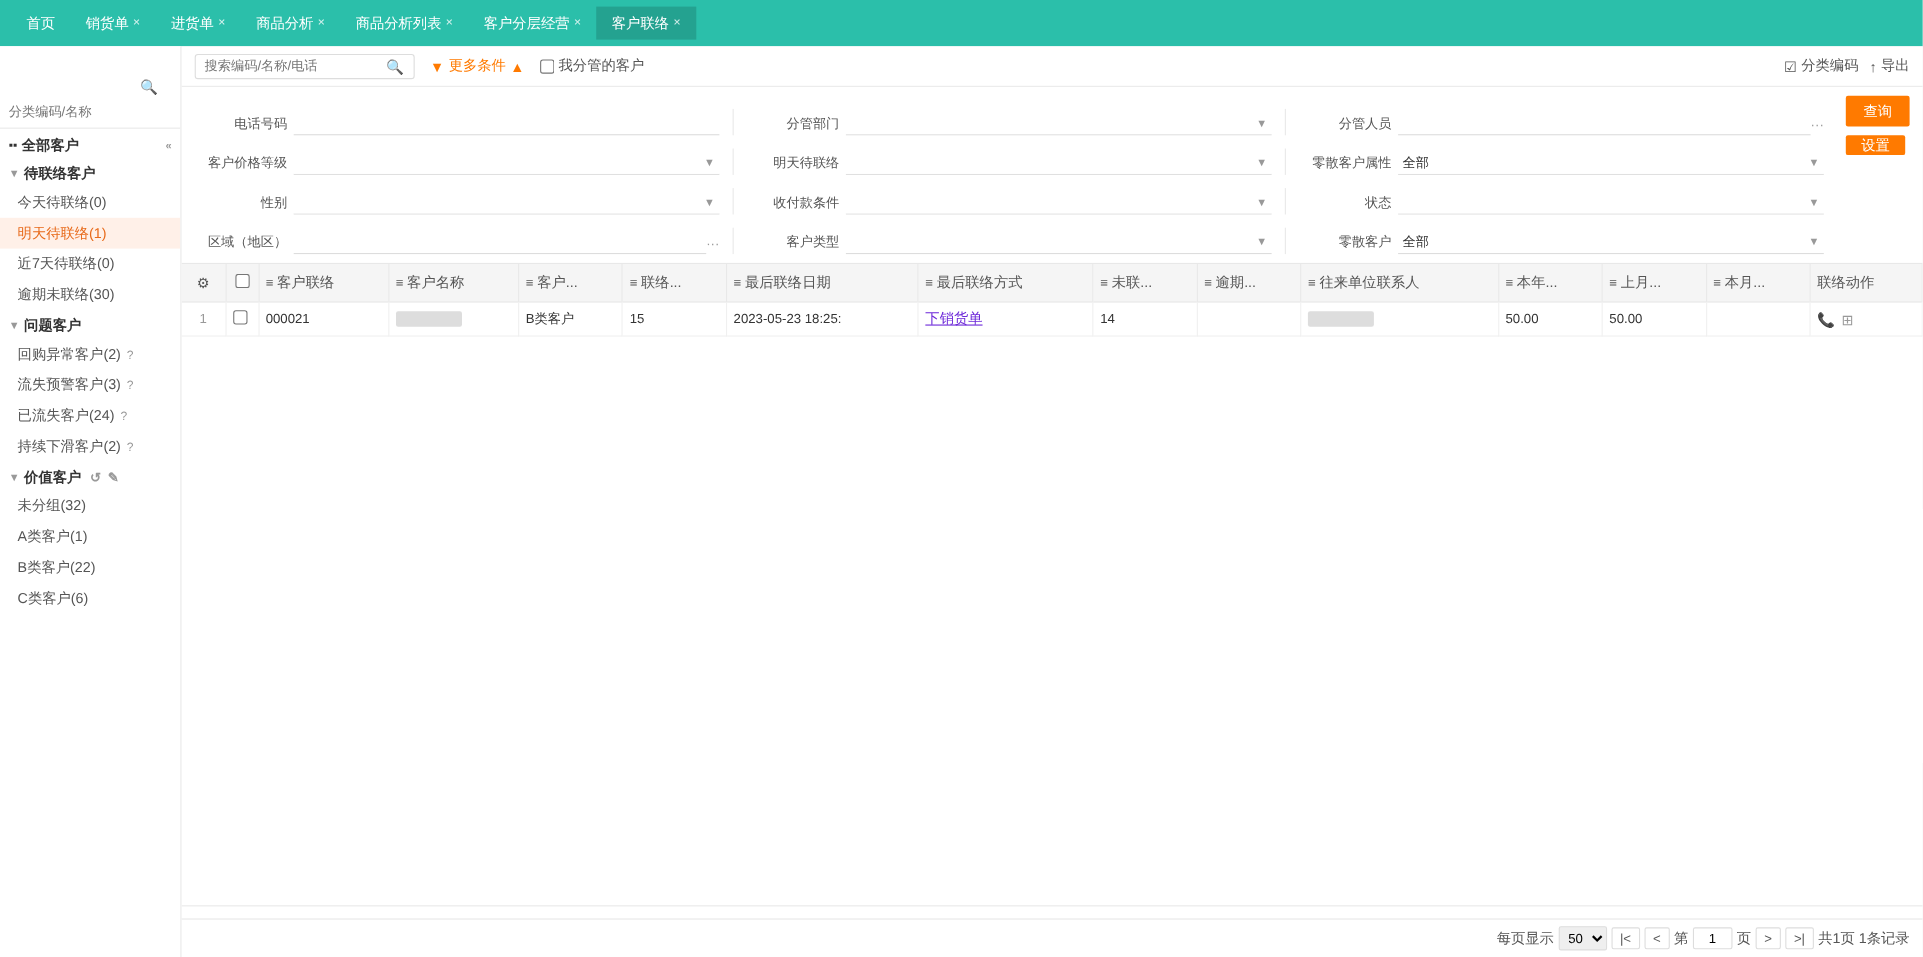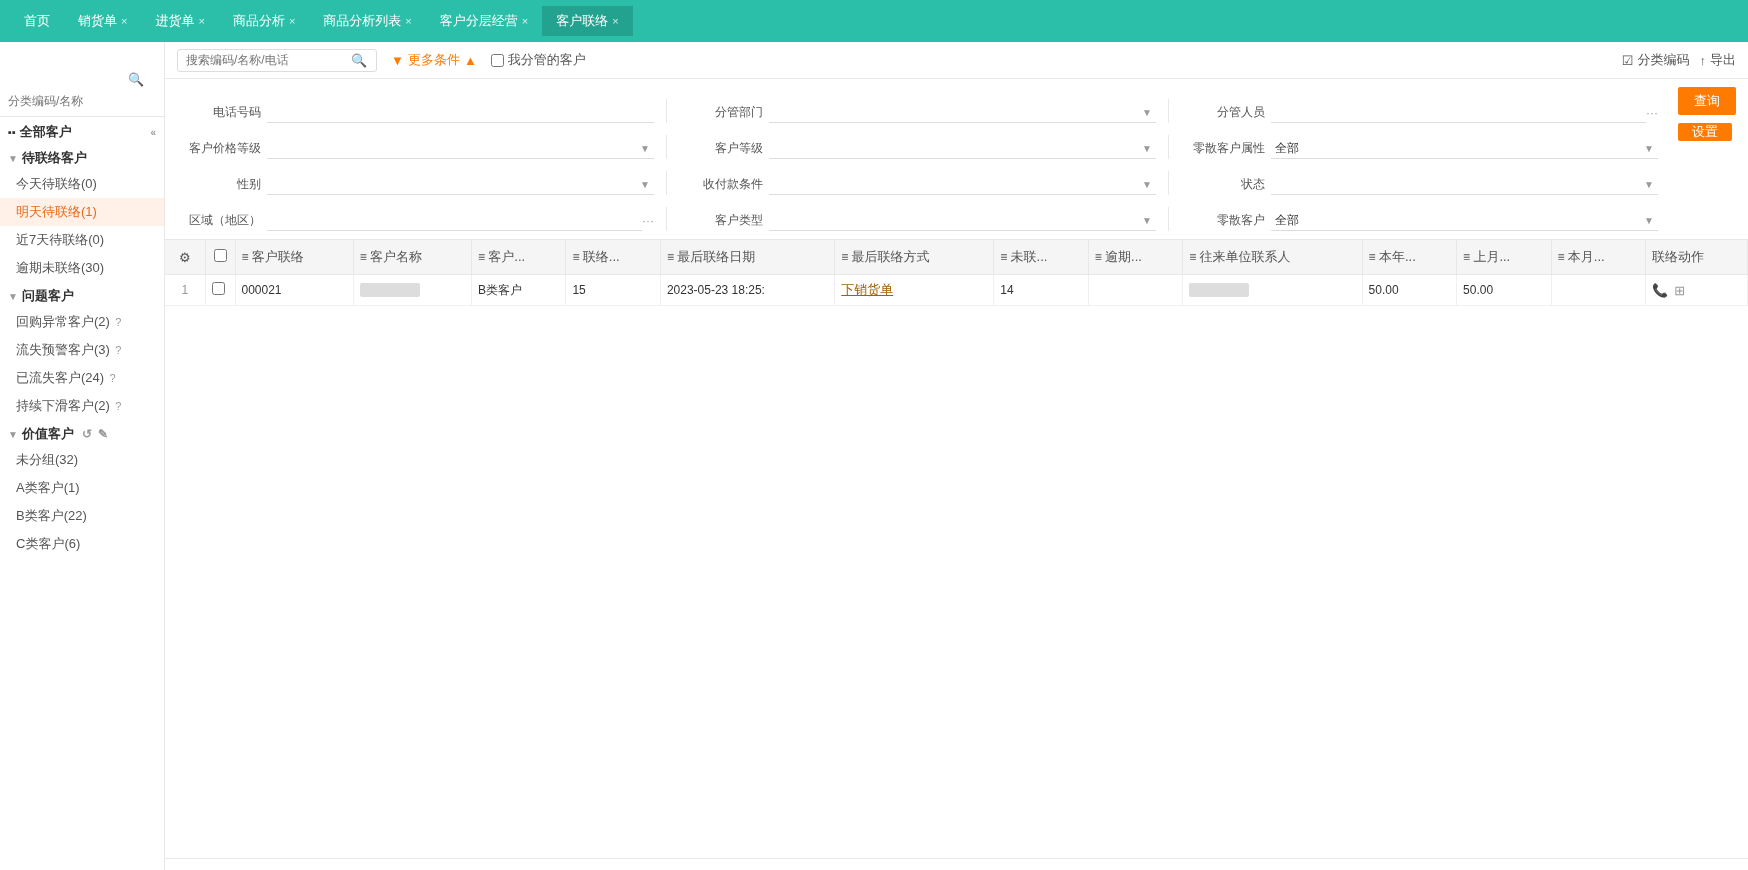--- a/index.html
+++ b/index.html
@@ -289,21 +289,21 @@
     td {
       padding: 6px 6px;
       border-bottom: 1px solid #f0f0f0;
       border-right: 1px solid #f0f0f0;
       color: #333;
       font-size: 12px;
       white-space: nowrap;
     }
     td:first-child { text-align: center; color: #999; }
     .col-checkbox { width: 30px; text-align: center; }
-    .link-text { color: #a16207; cursor: pointer; text-decoration: underline; }
+    .link-text { color: #6d28d9; cursor: pointer; text-decoration: underline; }
     .action-icons { display: flex; gap: 6px; }
     .action-icon { color: #999; cursor: pointer; }
     
     
     .table-footer {
       background: white;
       border-top: 1px solid #e8e8e8;
       padding: 6px 12px;
       display: flex;
       align-items: center;
@@ -512,21 +512,21 @@
           <div class="filter-row">
             <div class="filter-field">
               <span class="filter-label">客户价格等级</span>
               <div class="filter-select-wrapper">
                 <select><option></option></select>
                 <span class="select-arrow">▼</span>
               </div>
             </div>
             <div class="filter-separator"></div>
             <div class="filter-field">
-              <span class="filter-label">客户等级</span>
+              <span class="filter-label">明天待联络</span>
               <div class="filter-select-wrapper">
                 <select><option></option></select>
                 <span class="select-arrow">▼</span>
               </div>
             </div>
             <div class="filter-separator"></div>
             <div class="filter-field">
               <span class="filter-label">零散客户属性</span>
               <div class="filter-select-wrapper">
                 <select>
@@ -641,14 +641,30 @@
             </td>
           </tr>
         </tbody>
       </table>
     </div>
 
     <div style="height:12px; background:white; border-top:1px solid #e8e8e8; overflow-x:auto;">
       <div style="width:1500px; height:1px;"></div>
     </div>
 
+    <div class="table-footer">
+      <div class="page-info">
+        <span>每页显示</span>
+        <select class="page-size-select">
+          <option>50</option>
+        </select>
+        <button class="page-nav-btn">|&lt;</button>
+        <button class="page-nav-btn">&lt;</button>
+        <span>第</span>
+        <input class="page-input" type="text" value="1" style="">
+        <span>页</span>
+        <button class="page-nav-btn">&gt;</button>
+        <button class="page-nav-btn">&gt;|</button>
+        <span>共1页 1条记录</span>
+      </div>
+    </div>
   </div>
 </div>
 
 </body></html>

